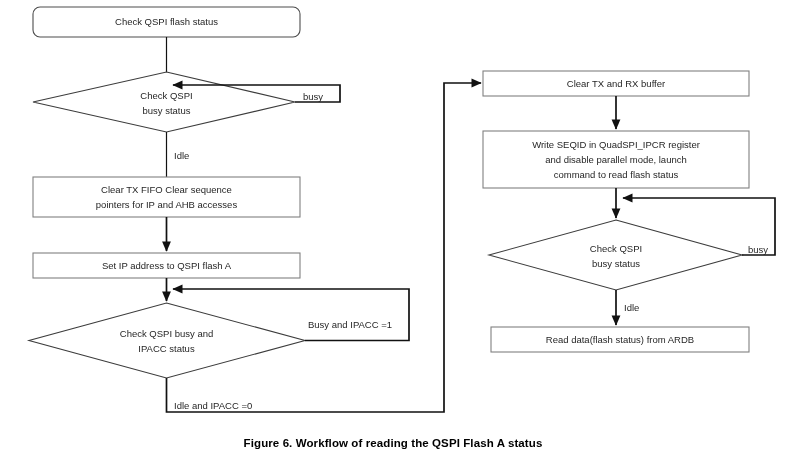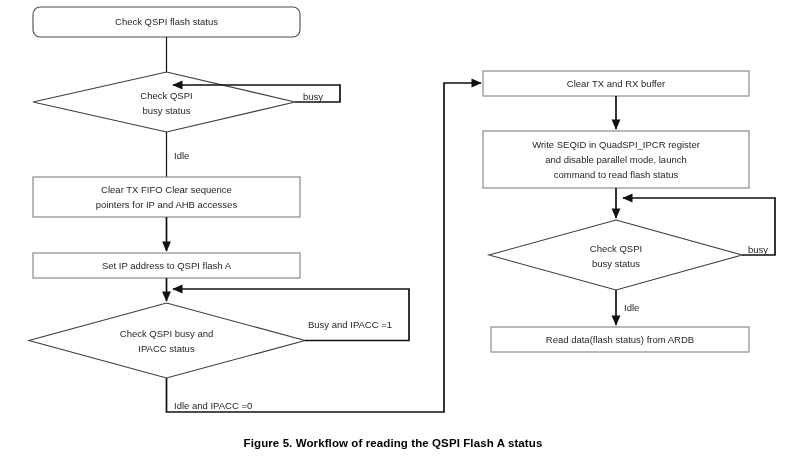--- a/index.html
+++ b/index.html
@@ -169,15 +169,15 @@
 
     <line class="edge-line" x1="616" y1="290" x2="616" y2="325" marker-end="url(#arrowhead)"></line>
     <text class="edge-label" x="624" y="308">Idle</text>
 
     <g>
       <rect class="node-shape shape-box" x="491" y="327" width="258" height="25"></rect>
       <text class="node-text" x="620" y="340">Read data(flash status) from ARDB</text>
     </g>
   </svg>
 
-  <div class="caption">Figure 5.  Workflow of reading the QSPI Flash A status</div>
+  <div class="caption">Figure 6.  Workflow of reading the QSPI Flash A status</div>
 
 </div>
 
 </body></html>

